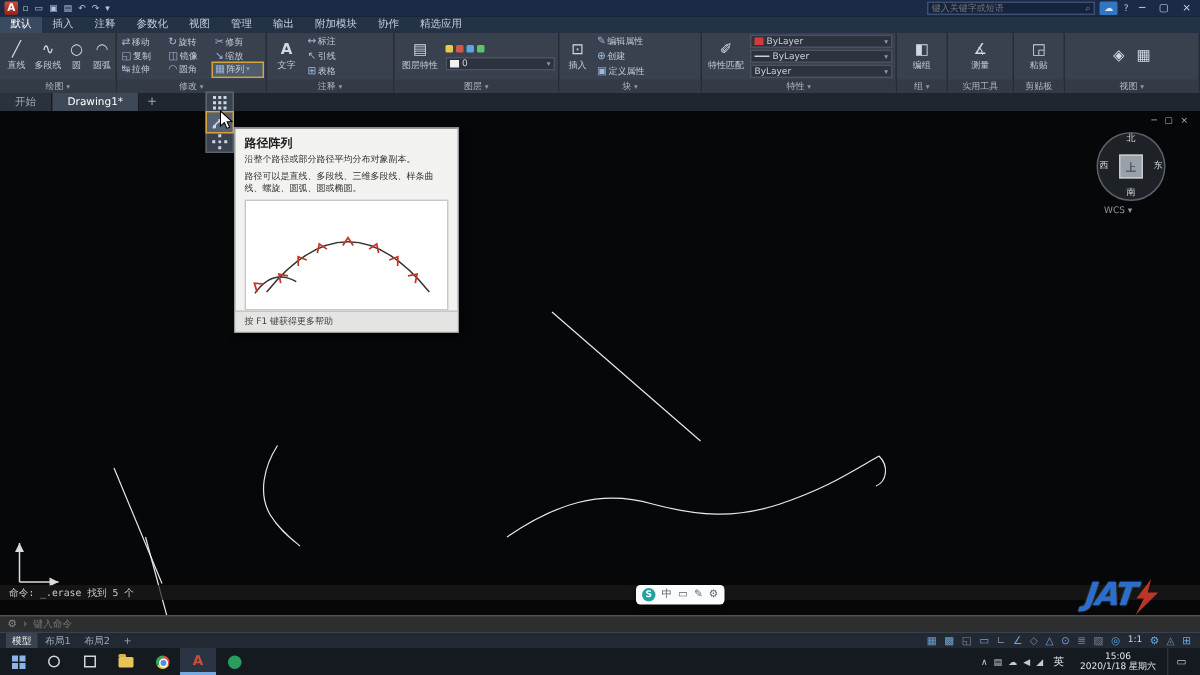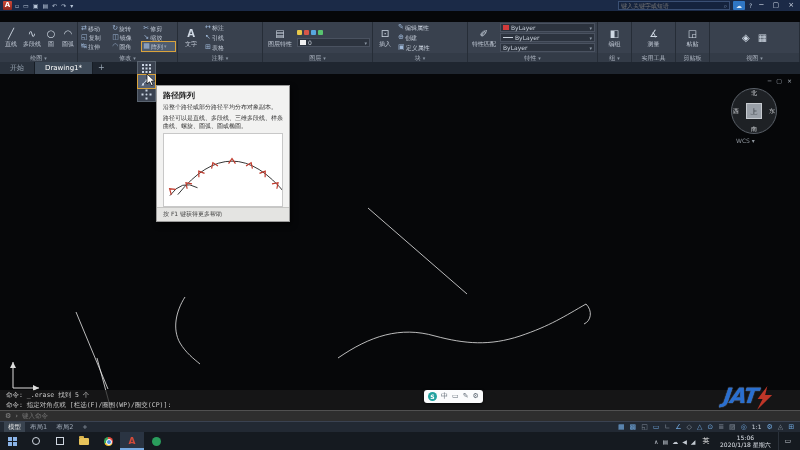--- a/index.html
+++ b/index.html
@@ -86,21 +86,21 @@
 .fly-item{width:17px;height:13px;display:flex;align-items:center;justify-content:center}
 .fly-item.hov{background:#55617,#556175;background:#556175;outline:1px solid #d9a33c}
 .fly-item svg{display:block}
 .fly-ic{fill:#ccd6e4}
 .fly-st{stroke:#ccd6e4;fill:none;stroke-width:1}
 
 
 .cursor{position:absolute;left:146px;top:73px;z-index:60}
 
 
-.tooltip{position:absolute;left:156px;top:85px;width:134px;background:#f2f2f1;
+.tooltip{position:absolute;left:156px;top:85px;width:150px;background:#f2f2f1;
   border:1px solid #9a9a9a;box-shadow:2px 3px 5px rgba(0,0,0,.55);z-index:50;color:#222}
 .tip-title{font-size:8px;font-weight:bold;color:#1b1b1b;padding:4px 6px 2px}
 .tip-p{font-size:6px;color:#333;padding:0 6px 3px;line-height:8px}
 .tip-img{margin:0 6px;background:#fff;border:1px solid #c8c8c8;height:74px;overflow:hidden}
 .tip-cmd{display:flex;align-items:center;gap:3px;padding:3px 6px;border-top:1px solid #d0d0d0;margin-top:4px}
 .tip-cmd b{font-size:7px;color:#222}
 .tip-help{background:#e4e4e2;border-top:1px solid #c6c6c4;font-size:6px;color:#444;padding:2px 6px}
 
 
 .cmd-hist{position:absolute;left:0;width:800px;height:10px;background:rgba(28,28,28,.72);
@@ -182,20 +182,32 @@
         <span class="sb-icon">⌕</span>
       </div>
       <span class="blue-chip">☁</span>
       <span class="qa-icon">?</span>
       <span class="win-btn">─</span>
       <span class="win-btn">▢</span>
       <span class="win-btn">×</span>
     </div>
   </div>
 
+  <div class="ribtabs">
+    <span class="ribtab active">默认</span>
+    <span class="ribtab">插入</span>
+    <span class="ribtab">注释</span>
+    <span class="ribtab">参数化</span>
+    <span class="ribtab">视图</span>
+    <span class="ribtab">管理</span>
+    <span class="ribtab">输出</span>
+    <span class="ribtab">附加模块</span>
+    <span class="ribtab">协作</span>
+    <span class="ribtab">精选应用</span>
+  </div>
 
   <div class="ribbon">
 
     <div class="panel" style="width:78px">
       <div class="panel-body">
         <div class="bigbtn" style="width:18px">
           <span class="bi">╱</span>
           <span class="bl">直线</span>
         </div>
         <div class="bigbtn" style="width:20px">
@@ -518,21 +530,20 @@
         <path d="M-3.5,2.2 L0,-3 L3.5,2.2" transform="translate(69,26.3)" stroke="#c0392b" stroke-width="1.2" fill="none"></path>
         <path d="M-3.5,2.2 L0,-3 L3.5,2.2" transform="translate(87.3,30.3) rotate(22)" stroke="#c0392b" stroke-width="1.2" fill="none"></path>
         <path d="M-3.5,2.2 L0,-3 L3.5,2.2" transform="translate(101,38.6) rotate(35)" stroke="#c0392b" stroke-width="1.2" fill="none"></path>
         <path d="M-3.5,2.2 L0,-3 L3.5,2.2" transform="translate(113.6,50) rotate(45)" stroke="#c0392b" stroke-width="1.2" fill="none"></path>
       </svg>
     </div>
     <div class="tip-help">按 F1 键获得更多帮助</div>
   </div>
 
   <div class="cmd-hist h1">命令: _.erase 找到 5 个</div>
-  <div class="cmd-hist h2">命令: 指定对角点或 [栏选(F)/圈围(WP)/圈交(CP)]:</div>
   <div class="cmd-input">
     <span class="wr">⚙</span>
     <span class="wr">›</span>
     <input placeholder="键入命令" style="">
   </div>
 
   <div class="sogou">
     <span class="sg-s">S</span>
     <span class="sg">中</span>
     <span class="sg">▭</span>

